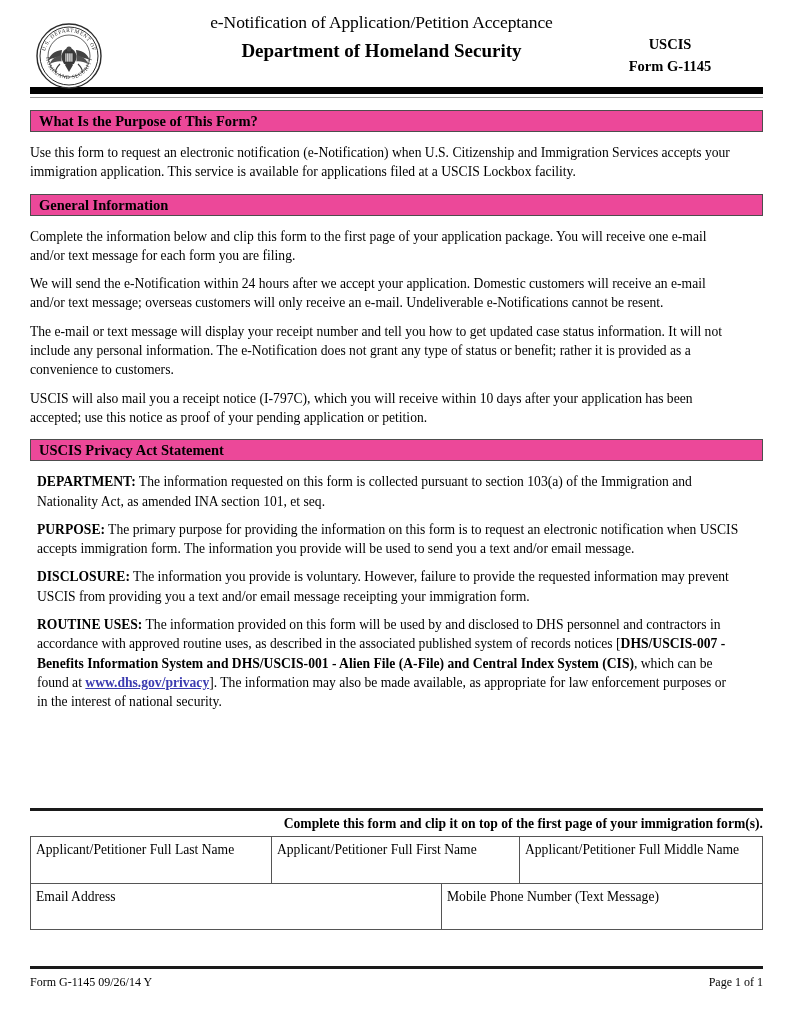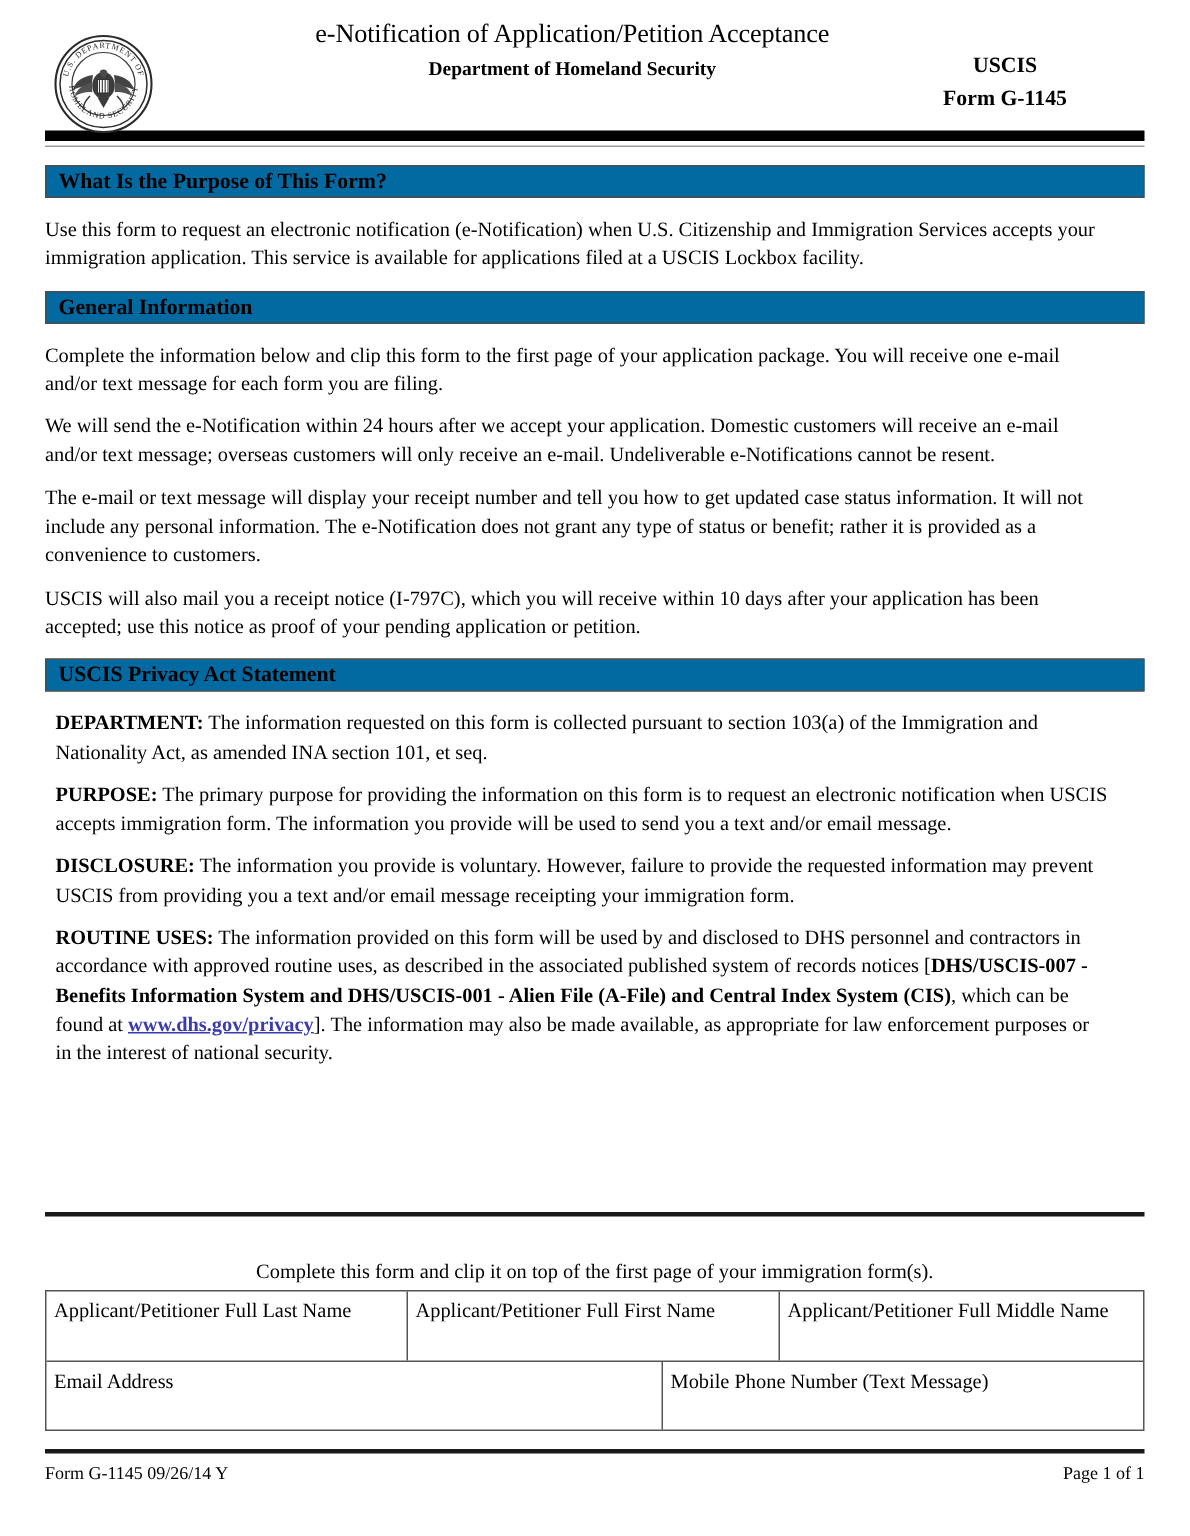--- a/index.html
+++ b/index.html
@@ -45,21 +45,21 @@
     text-align: center;
     padding: 0 120px 0 90px;
   }
   .title-main {
     font-size: 17.5px;
     font-weight: normal;
     line-height: 1.25;
     letter-spacing: -0.1px;
   }
   .title-sub1 {
-    font-size: 13px;
+    font-size: 19px;
     font-weight: bold;
     line-height: 1.45;
     margin-top: 3px;
   }
   .title-sub2 {
     font-size: 14px;
     font-weight: normal;
     line-height: 1.45;
   }
   .header-right {
@@ -80,21 +80,21 @@
     margin: 5px 0 0 0;
   }
   .rule-thin {
     height: 1px;
     background: #9a9a9a;
     margin-top: 3px;
   }
 
   
   .section-bar {
-    background: #0369a1;
+    background: #ec4899;
     border: 1px solid #4d4d4d;
     box-sizing: border-box;
     height: 22px;
     line-height: 20px;
     padding-left: 8px;
     font-weight: bold;
     font-size: 14.5px;
     margin-top: 12px;
   }
 
@@ -119,25 +119,24 @@
     position: absolute;
     left: 30px;
     right: 30px;
     top: 808px;
   }
   .bottom-rule {
     height: 3px;
     background: #1a1a1a;
   }
   .form-caption {
-    text-align: center;
-    font-weight: normal;
+    text-align: right;
+    font-weight: bold;
     font-size: 13.6px;
     padding: 5px 0 4px 0;
-    margin-top: 24px;
   }
   .form-table {
     border: 1px solid #555555;
     box-sizing: border-box;
   }
   .form-row {
     display: flex;
     box-sizing: border-box;
   }
   .form-row.row1 { height: 46px; }

